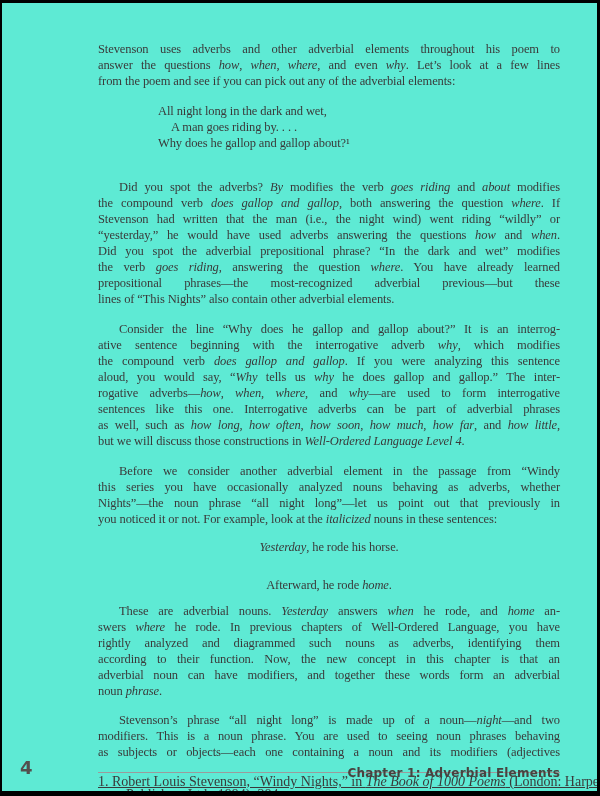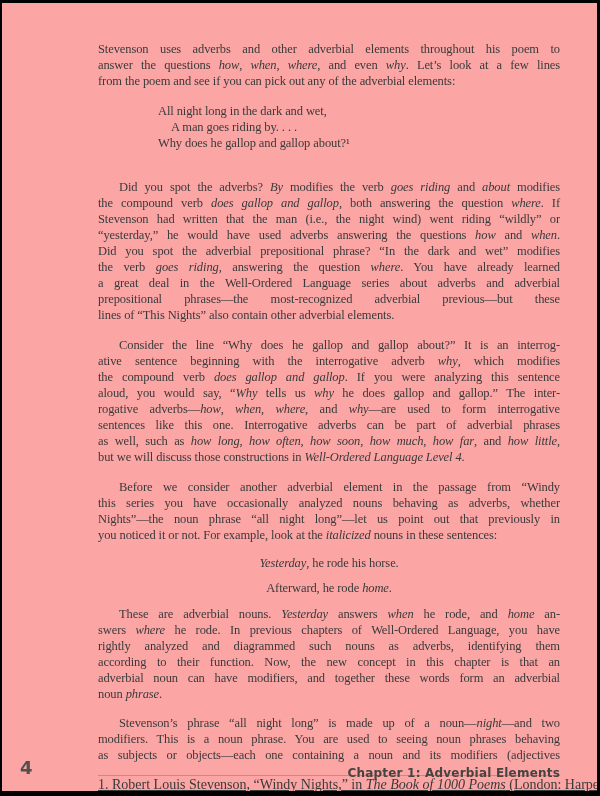--- a/index.html
+++ b/index.html
@@ -1,34 +1,34 @@
 <!DOCTYPE html>
 <html><head>
 <meta charset="utf-8">
 <style>
   html,body{margin:0;padding:0;background:#1a1a1a;}
   .page{position:relative;width:600px;height:796px;background:#000;overflow:hidden;}
-  .sheet{position:absolute;top:3px;left:2px;right:3px;bottom:5px;background:#fca5a5;overflow:hidden;}
+  .sheet{position:absolute;top:3px;left:2px;right:3px;bottom:5px;background:#5eead4;overflow:hidden;}
   .text-block{
     position:absolute;left:96px;top:25px;width:462px;
     font-family:"Liberation Serif","DejaVu Serif",serif;
     font-size:12.5px;line-height:16px;color:#3a3a3a;letter-spacing:-0.1px;
   }
   .line{display:block;white-space:nowrap;text-align:justify;text-align-last:justify;}
   .para .line:last-child{text-align-last:left;}
   .para.cont .line:last-child{text-align-last:justify;}
   .para.indent .line:first-child{padding-left:21px;}
   .p3,.p4{margin-top:14px;}
   .p5{margin-top:10px;}
   .p6{margin-top:7px;}
   .poem{margin:14px 0 28px 60px;}
   .poem .line{text-align:left;text-align-last:left;}
   .poem .line:nth-child(2){padding-left:13px;}
   .example{margin-top:8px;text-align-last:center;}
-  .example + .example{margin-top:9px;}
+  .example + .example{margin-top:22px;}
   .fnrule{border:0;border-top:1px solid #9b9b9b;margin:4px 0 3px 0;height:0;}
   .footnote{font-size:14px;line-height:12.6px;letter-spacing:0;text-decoration:underline;}
   .footnote .line{text-align:left;text-align-last:left;}
   .footnote .line:nth-child(2){padding-left:28px;}
   .page-num{
     position:absolute;left:18px;bottom:13px;
     font-family:"DejaVu Sans","Liberation Sans",sans-serif;
     font-weight:bold;font-size:18px;color:#53504e;
   }
   .chapter-footer{
@@ -58,21 +58,20 @@
           <span class="line">Why does he gallop and gallop about?¹</span>
         </div>
 
       <p class="para indent p2">
           <span class="line">Did you spot the adverbs? <i>By</i> modifies the verb <i>goes riding</i> and <i>about</i> modifies</span>
           <span class="line">the compound verb <i>does gallop and gallop</i>, both answering the question <i>where</i>. If</span>
           <span class="line">Stevenson had written that the man (i.e., the night wind) went riding “wildly” or</span>
           <span class="line">“yesterday,” he would have used adverbs answering the questions <i>how</i> and <i>when</i>.</span>
           <span class="line">Did you spot the adverbial prepositional phrase? “In the dark and wet” modifies</span>
           <span class="line">the verb <i>goes riding</i>, answering the question <i>where</i>. You have already learned</span>
-          <span class="line">a great deal in the Well-Ordered Language series about adverbs and adverbial</span>
           <span class="line">prepositional phrases—the most-recognized adverbial previous—but these</span>
           <span class="line">lines of “This Nights” also contain other adverbial elements.</span>
         </p>
 
       <p class="para indent p3">
           <span class="line">Consider the line “Why does he gallop and gallop about?” It is an interrog-</span>
           <span class="line">ative sentence beginning with the interrogative adverb <i>why</i>, which modifies</span>
           <span class="line">the compound verb <i>does gallop and gallop</i>. If you were analyzing this sentence</span>
           <span class="line">aloud, you would say, “<i>Why</i> tells us <i>why</i> he does gallop and gallop.” The inter-</span>
           <span class="line">rogative adverbs—<i>how</i>, <i>when</i>, <i>where</i>, and <i>why</i>—are used to form interrogative</span>

